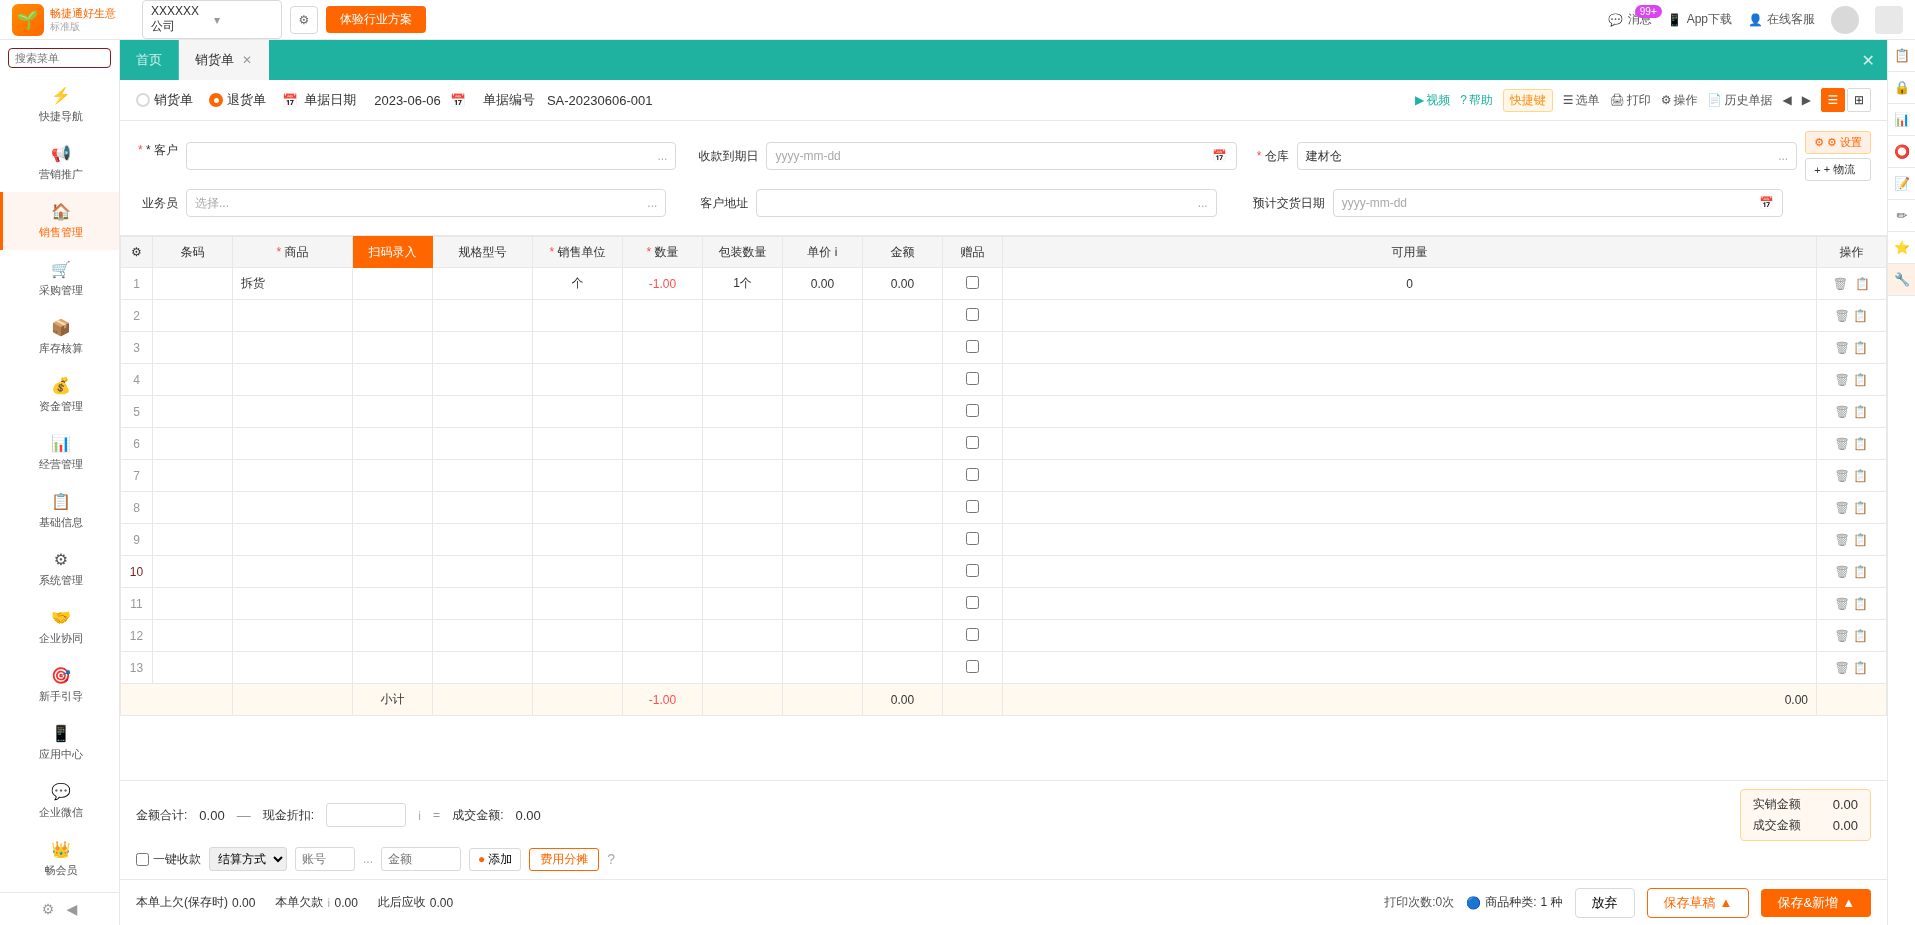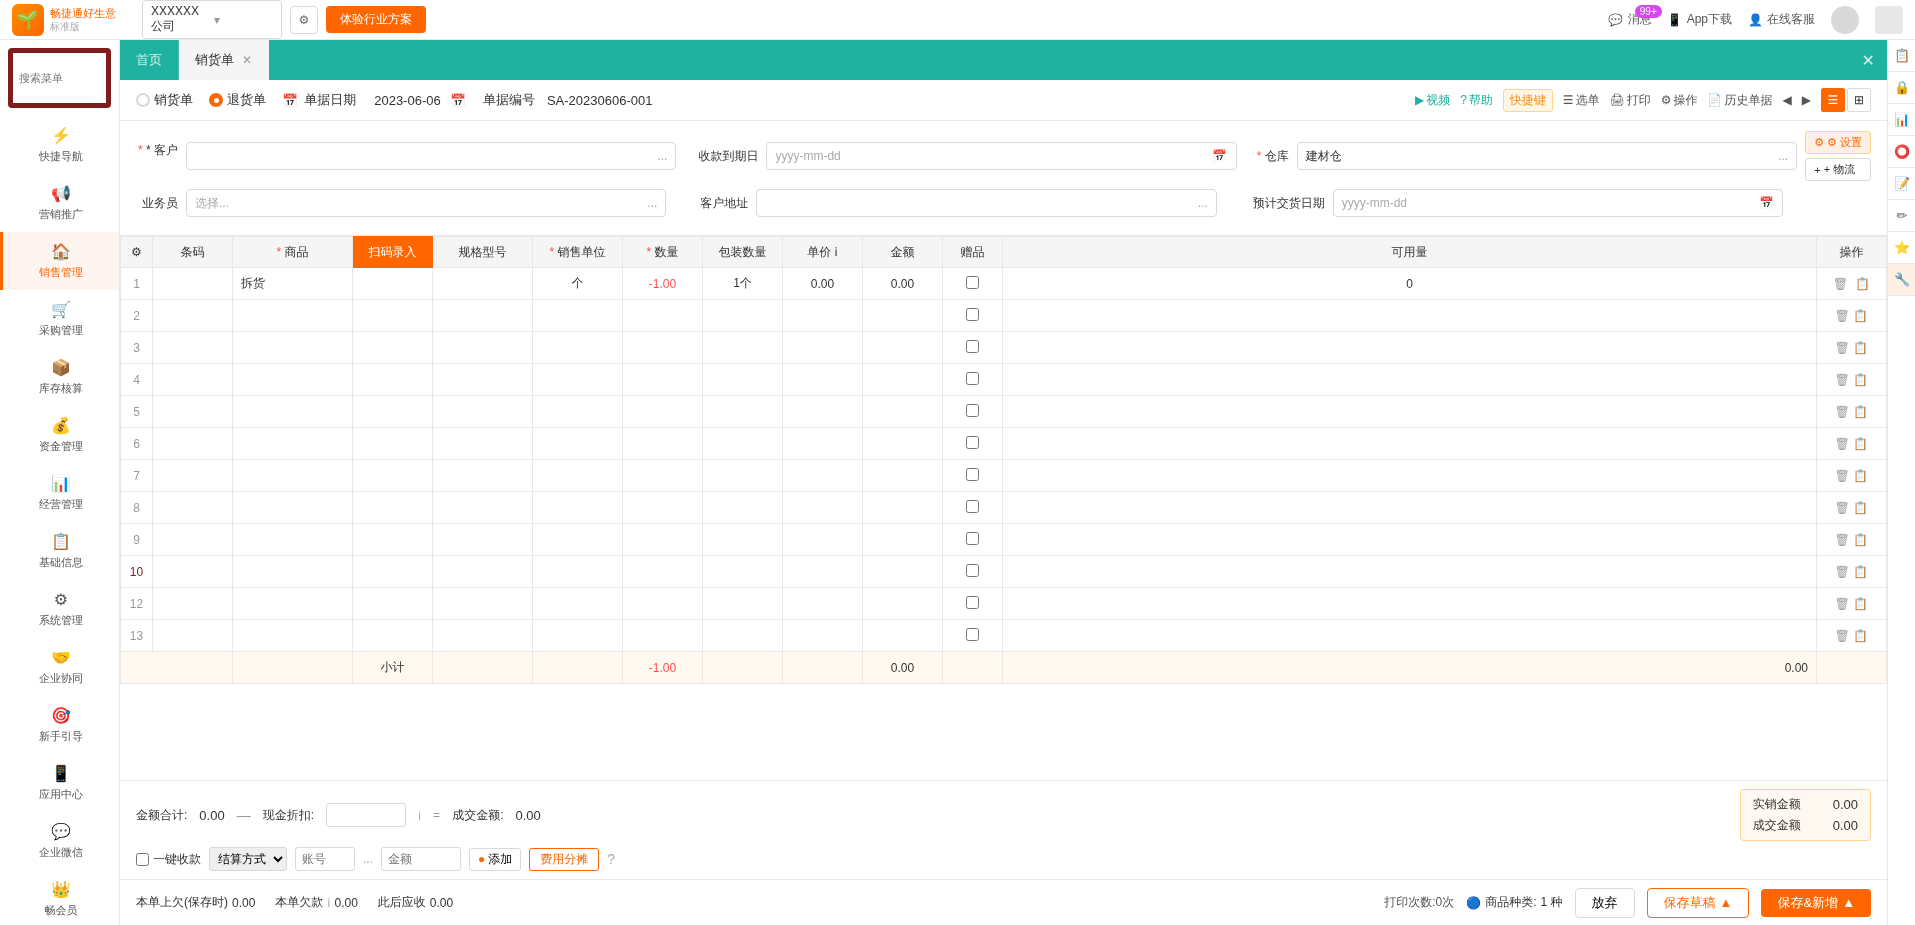--- a/index.html
+++ b/index.html
@@ -20,21 +20,21 @@
     .badge { background: #d946ef; color: white; border-radius: 8px; padding: 1px 5px; font-size: 10px; position: absolute; top: -6px; right: -10px; }
     .avatar { width: 28px; height: 28px; background: #d9d9d9; border-radius: 50%; }
 
     
     .main-layout { display: flex; flex: 1; overflow: hidden; }
     .sidebar { width: 120px; background: #fff; border-right: 1px solid #e8e8e8; display: flex; flex-direction: column; flex-shrink: 0; }
     .sidebar-item { display: flex; flex-direction: column; align-items: center; padding: 10px 0; cursor: pointer; color: #555; font-size: 11px; gap: 4px; border-left: 3px solid transparent; }
     .sidebar-item.active { color: #ff6600; background: #fff5f0; border-left-color: #ff6600; }
     .sidebar-icon { font-size: 16px; }
     .sidebar-search { padding: 8px; }
-    .sidebar-search input { width: 100%; border: 5px solid #7f1d1d; border-radius: 4px; padding: 19px 6px; font-size: 11px; }
+    .sidebar-search input { width: 100%; border: 1px solid #7f1d1d; border-radius: 4px; padding: 3px 6px; font-size: 11px; }
     .sidebar-bottom { margin-top: auto; border-top: 1px solid #e8e8e8; padding: 8px 0; display: flex; align-items: center; justify-content: center; gap: 12px; }
     .sidebar-bottom-icon { color: #999; cursor: pointer; font-size: 14px; }
 
     
     .content-area { flex: 1; display: flex; flex-direction: column; overflow: hidden; }
 
     
     .tab-bar { height: 40px; background: #20b2a0; display: flex; align-items: center; padding: 0; flex-shrink: 0; }
     .tab-item { height: 40px; display: flex; align-items: center; padding: 0 16px; cursor: pointer; color: rgba(255,255,255,0.8); font-size: 13px; border-right: 1px solid rgba(255,255,255,0.2); }
     .tab-item.active { background: #f5f5f5; color: #333; font-weight: 500; }
@@ -470,20 +470,35 @@
                   <td></td>
                   <td></td>
                   <td></td>
                   <td></td>
                   <td></td>
                   <td><input type="checkbox" style="cursor: pointer;"></td>
                   <td></td>
                   <td><span style="cursor:pointer;color:#999;margin-right:4px;">🗑</span><span style="cursor:pointer;color:#999;">📋</span></td>
                 </tr>
               <tr>
+                  <td style="color:#999;">11</td>
+                  <td></td>
+                  <td></td>
+                  <td></td>
+                  <td></td>
+                  <td></td>
+                  <td></td>
+                  <td></td>
+                  <td></td>
+                  <td></td>
+                  <td><input type="checkbox" style="cursor: pointer;"></td>
+                  <td></td>
+                  <td><span style="cursor:pointer;color:#999;margin-right:4px;">🗑</span><span style="cursor:pointer;color:#999;">📋</span></td>
+                </tr>
+              <tr>
                   <td style="color:#999;">12</td>
                   <td></td>
                   <td></td>
                   <td></td>
                   <td></td>
                   <td></td>
                   <td></td>
                   <td></td>
                   <td></td>
                   <td></td>

